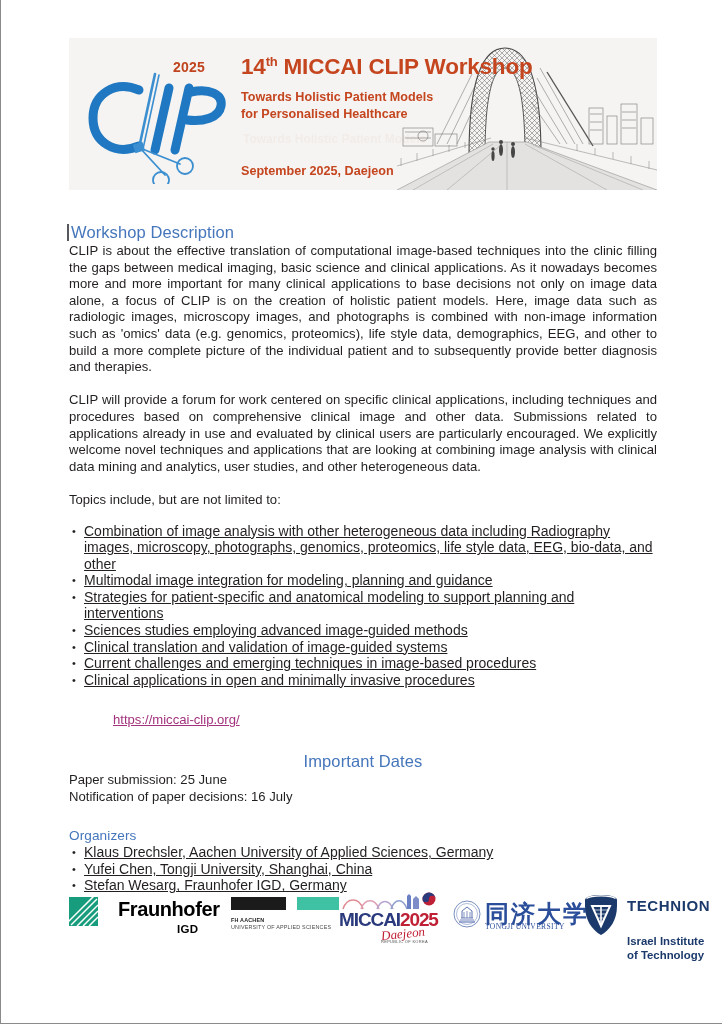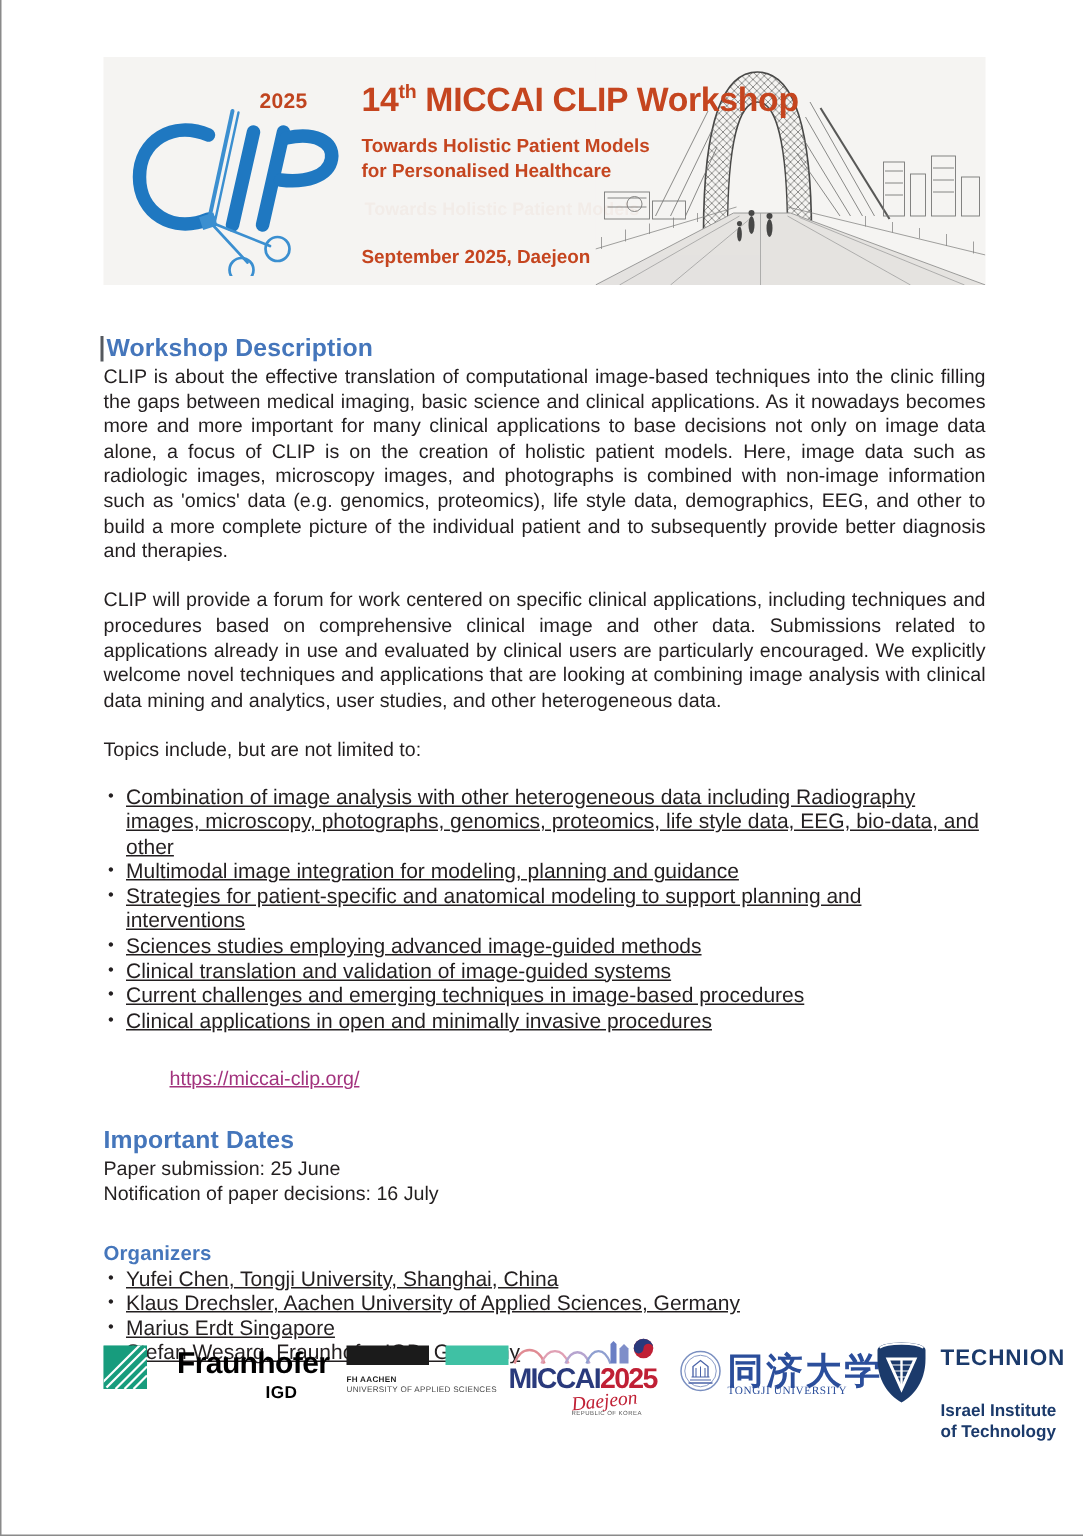--- a/index.html
+++ b/index.html
@@ -115,21 +115,21 @@
   .content {
     position: absolute;
     left: 68px;
     top: 222px;
     width: 588px;
   }
 
   h2.section {
     margin: 0 0 1px 0;
     font-size: 16.5px;
-    font-weight: bold;
+    font-weight: normal;
     color: #4576bb;
     letter-spacing: 0.1px;
     line-height: 20px;
   }
   h2.section.with-caret {
     position: relative;
     padding-left: 2px;
   }
   h2.section.with-caret::before {
     content: "";
@@ -174,21 +174,21 @@
   }
 
   a.weblink {
     font-size: 13.1px;
     line-height: 16.6px;
     color: #a2327d;
     text-decoration: underline;
     padding-left: 44px;
   }
 
-  h2.section.dates { font-size: 16.5px; }
+  h2.section.dates { font-size: 16.5px; text-align: center; }
   h2.section.orgs-head {
     font-size: 13.6px;
     color: #4576bb;
     margin-bottom: 0;
     line-height: 17px;
   }
   .date-line {
     font-size: 13.1px;
     line-height: 16.6px;
   }
@@ -429,23 +429,22 @@
   <div class="gap-med"></div>
 
   <h2 class="section dates">Important Dates</h2>
   <div class="date-line">Paper submission: 25 June</div>
   <div class="date-line">Notification of paper decisions: 16 July</div>
 
   <div class="gap-med"></div>
 
   <h2 class="section orgs-head">Organizers</h2>
   <ul class="orgs">
+    <li>Klaus Drechsler, Aachen University of Applied Sciences, Germany</li>
     <li>Yufei Chen, Tongji University, Shanghai, China</li>
-    <li>Klaus Drechsler, Aachen University of Applied Sciences, Germany</li>
-    <li>Marius Erdt Singapore</li>
     <li>Stefan Wesarg, Fraunhofer IGD, Germany</li>
   </ul>
 </div>
 
 <div class="footer-logos">
 
   <div class="logo lg-fraunhofer">
     <div class="fh-mark">
       <svg viewBox="0 0 29 29">
         <rect width="29" height="29" fill="#179c7d"></rect>

